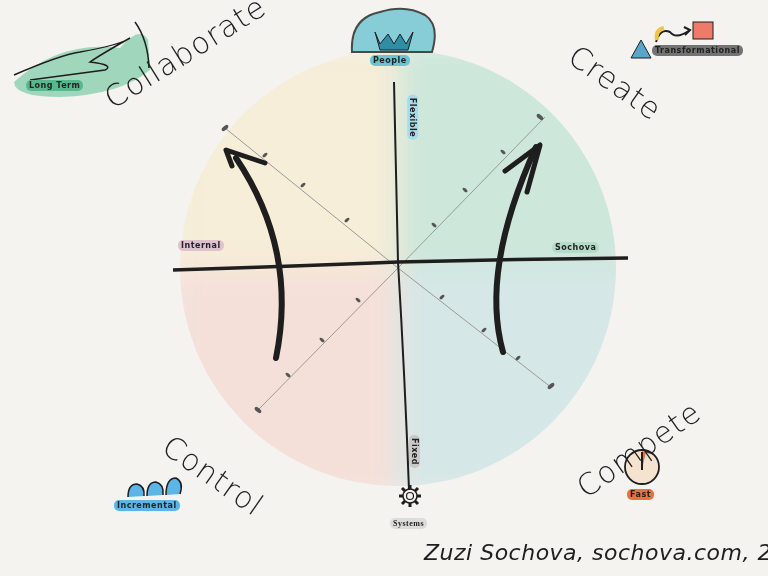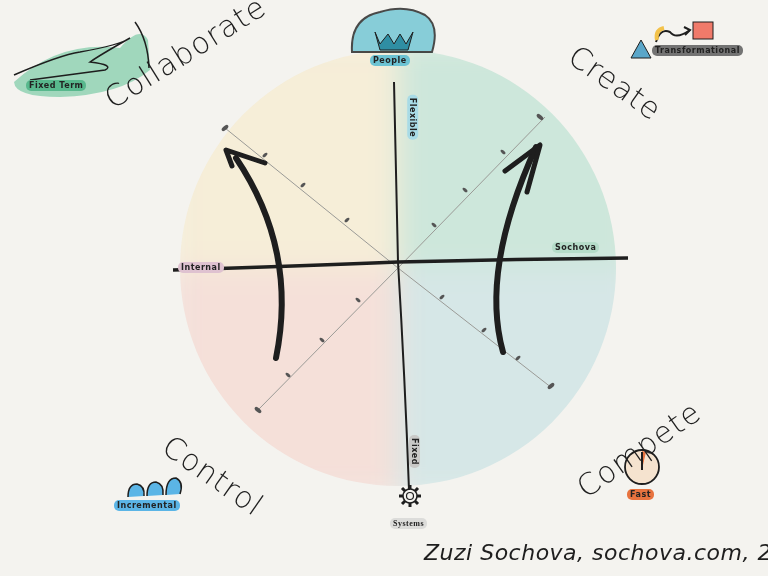--- a/index.html
+++ b/index.html
@@ -108,25 +108,25 @@
         <line x1="-5" y1="5" x2="-8" y2="8"></line>
     </g>
   </g>
 </svg>
 
 <div class="hand quad-label" style="left:98px;top:86px;transform:rotate(-32deg);transform-origin:left top;">Collaborate</div>
 <div class="hand quad-label" style="left:582px;top:38px;transform:rotate(35deg);transform-origin:left top;">Create</div>
 <div class="hand quad-label" style="left:176px;top:428px;transform:rotate(35deg);transform-origin:left top;">Control</div>
 <div class="hand quad-label" style="left:570px;top:476px;transform:rotate(-35deg);transform-origin:left top;">Compete</div>
 
-<div class="small-label" style="left:26px;top:80px;background:#58b88d;">Fixed Term</div>
+<div class="small-label" style="left:26px;top:80px;background:#58b88d;">Long Term</div>
 <div class="small-label" style="left:652px;top:45px;background:#737373;">Transformational</div>
 <div class="small-label" style="left:114px;top:500px;background:#5bb5e6;">Incremental</div>
 <div class="small-label" style="left:627px;top:489px;background:#e8733f;">Fast</div>
 
 <div class="small-label" style="left:370px;top:55px;background:#6cc3d3;">People</div>
 <div class="small-label" style="left:390px;top:112px;background:#a8dbe6;transform:rotate(90deg);transform-origin:center;">Flexible</div>
 <div class="small-label" style="left:398px;top:446px;background:#c9c9c7;transform:rotate(90deg);transform-origin:center;">Fixed</div>
 <div class="small-label" style="left:390px;top:518px;background:#dcdcda;font-family:Liberation Serif, serif;">Systems</div>
-<div class="small-label" style="left:178px;top:262px;background:#dfc2d0;">Internal</div>
+<div class="small-label" style="left:178px;top:240px;background:#dfc2d0;">Internal</div>
 <div class="small-label" style="left:552px;top:242px;background:#b5dcc9;">Sochova</div>
 
 <div class="hand credit" style="left:424px;top:540px;">Zuzi Sochova, sochova.com, 2019</div>
 
 </body></html>

